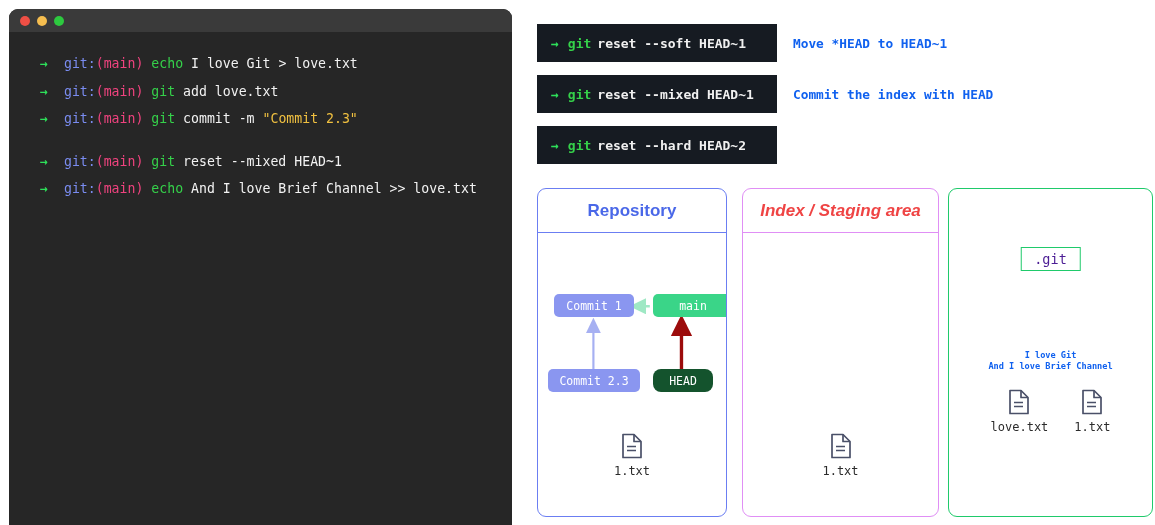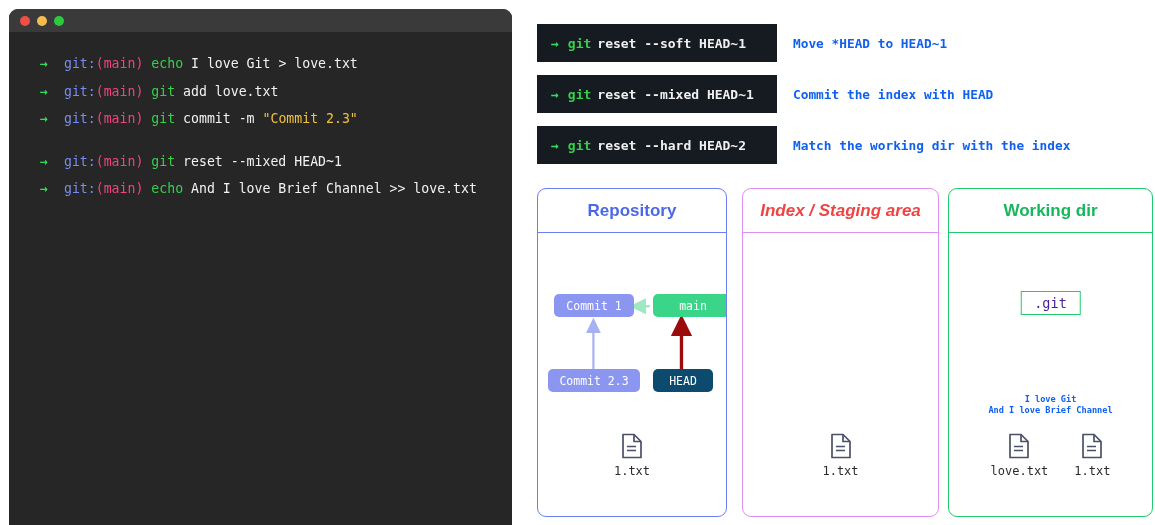--- a/index.html
+++ b/index.html
@@ -100,21 +100,21 @@
 
   
   .node {
     position: absolute; display: flex; align-items: center; justify-content: center;
     border-radius: 5px; color: #fff;
     font-family: "DejaVu Sans Mono", monospace;
     font-size: 11.5px; white-space: nowrap;
   }
   .node.commit { background: #8a96f0; }
   .node.branch { background: #3ad588; }
-  .node.head   { background: #0c4a6e; }
+  .node.head   { background: #14532d; border-radius: 8px; }
 
   #node-commit1  { left: 16px;  top: 61px;  width: 80px; height: 23px; }
   #node-commit23 { left: 10px;  top: 136px; width: 92px; height: 23px; }
   #node-main     { left: 115px; top: 61px;  width: 80px; height: 23px; }
   #node-head     { left: 115px; top: 136px; width: 60px; height: 23px; }
 
   .arrow-svg { position: absolute; left: 0; top: 0; width: 100%; height: 100%; pointer-events: none; }
 
   
   .git-badge {
@@ -191,21 +191,20 @@
         </div>
         <div class="cmd-desc">Commit the index with HEAD</div>
       </div>
 
       <div class="cmd-row">
         <div class="cmd-box">
           <span class="c-arrow">→</span>
             <span class="c-git">git</span>
             <span>reset --hard HEAD~2</span>
         </div>
-        <div class="cmd-desc">Match the working dir with the index</div>
       </div>
     </div>
 
     <div class="panels">
 
       <div class="panel" id="panel-repo">
         <div class="panel-head">Repository</div>
         <div class="panel-body">
           <svg class="arrow-svg" viewBox="0 0 190 283">
             <defs>
@@ -253,21 +252,20 @@
                 <line x1="6" y1="13.5" x2="15" y2="13.5" stroke="#4a5068" stroke-width="1.7"></line>
                 <line x1="6" y1="17.5" x2="15" y2="17.5" stroke="#4a5068" stroke-width="1.7"></line>
               </svg>
               <span class="file-label">1.txt</span>
             </div>
           </div>
         </div>
       </div>
 
       <div class="panel" id="panel-work">
-        <div class="panel-head">Working dir</div>
         <div class="panel-body">
           <div class="git-badge">.git</div>
 
           <div class="note">
             <div>I love Git</div>
             <div>And I love Brief Channel</div>
           </div>
 
           <div class="files">
             <div class="file">

